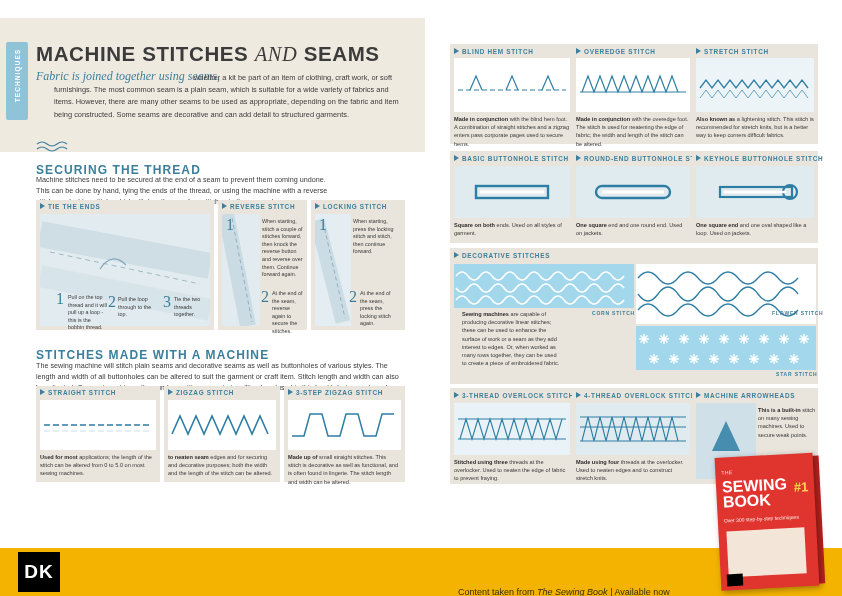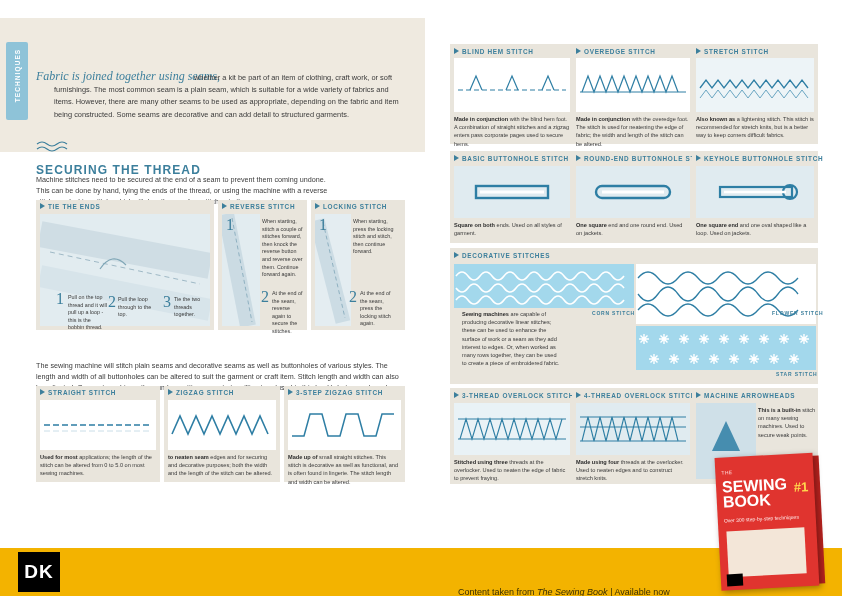--- a/index.html
+++ b/index.html
@@ -113,20 +113,25 @@
 <div id="page">
 
   <div class="bg-top"></div>
   <div class="beige-left"></div>
   <div class="white-right"></div>
 
   <div class="tech-tab">
     <span>TECHNIQUES</span>
   </div>
 
+  <div class="h-title">
+    <span>MACHINE STITCHES</span>
+    <span class="amp">AND</span>
+    <span>SEAMS</span>
+  </div>
   <div class="h-sub">Fabric is joined together using seams,</div>
   <div class="intro">whether a kit be part of an item of clothing, craft work, or soft furnishings. The most common seam is a plain seam, which is suitable for a wide variety of fabrics and items. However, there are many other seams to be used as appropriate, depending on the fabric and item being constructed. Some seams are decorative and can add detail to structured garments.</div>
 
   <svg class="wave" viewBox="0 0 40 14">
     <path d="M1 4 q5 -4 10 0 t10 0 t10 0" stroke="#3c7f9c" fill="none" stroke-width="1.2"></path>
     <path d="M1 9 q5 -4 10 0 t10 0 t10 0" stroke="#3c7f9c" fill="none" stroke-width="1.2"></path>
   </svg>
 
   <div class="sec-h" style="left:36px;top:163px;">SECURING THE THREAD</div>
   <div class="sec-p" style="left:36px;top:174px;width:300px;">Machine stitches need to be secured at the end of a seam to prevent them coming undone. This can be done by hand, tying the ends of the thread, or using the machine with a reverse stitch or a locking stitch, which stitches three or four stitches in the same place.</div>
@@ -177,20 +182,21 @@
       <rect width="36" height="112" fill="#e4edf1"></rect>
       <path d="M2 6 L28 108" stroke="#ccdce4" stroke-width="15" fill="none"></path>
       <path d="M8 8 L30 104" stroke="#8fb1c1" stroke-width="1" stroke-dasharray="4 3" fill="none"></path>
     </svg>
   </div>
   <div class="stepnum" style="left:319px;top:216px;">1</div>
   <div class="steptxt" style="left:353px;top:218px;width:44px;">When starting, press the locking stitch and stitch, then continue forward.</div>
   <div class="stepnum" style="left:349px;top:288px;">2</div>
   <div class="steptxt" style="left:360px;top:290px;width:34px;">At the end of the seam, press the locking stitch again.</div>
 
+  <div class="sec-h" style="left:36px;top:348px;">STITCHES MADE WITH A MACHINE</div>
   <div class="sec-p" style="left:36px;top:360px;width:370px;">The sewing machine will stitch plain seams and decorative seams as well as buttonholes of various styles. The length and width of all buttonholes can be altered to suit the garment or craft item. Stitch length and width can also be adjusted. On most machines, the number settings equate to millimetres (used in this book), but some brands use stitches per inch.</div>
 
   <div class="panel" style="left:36px;top:386px;width:124px;height:96px;"></div>
   <div class="tri" style="left:40px;top:389px;"></div>
   <div class="blk-title" style="left:48px;top:389px;">STRAIGHT STITCH</div>
   <div class="swatch" style="left:40px;top:400px;width:116px;height:50px;">
     <svg width="116" height="50" viewBox="0 0 116 50">
       <rect width="116" height="50" fill="#ffffff"></rect>
       <line x1="4" y1="25" x2="112" y2="25" stroke="#2e7ea4" stroke-width="1.4" stroke-dasharray="6 3"></line>
       <line x1="4" y1="31" x2="112" y2="31" stroke="#bcd6e2" stroke-width="0.8" stroke-dasharray="6 3"></line>

